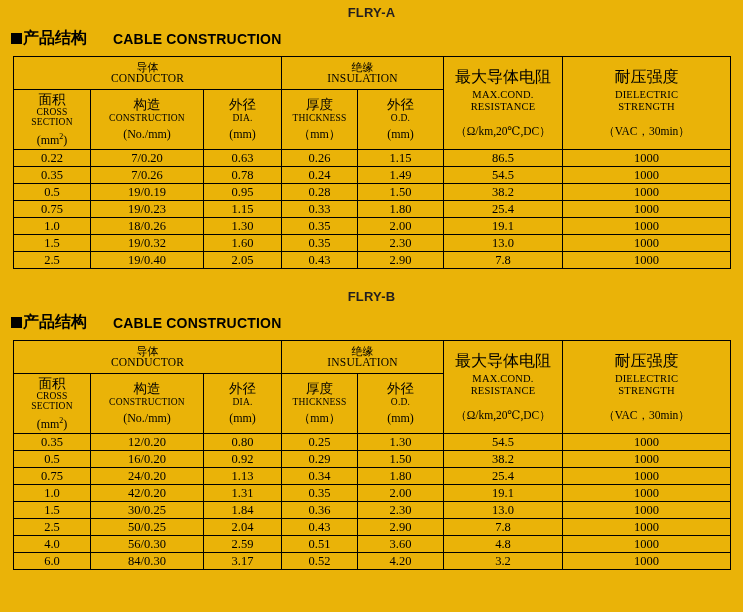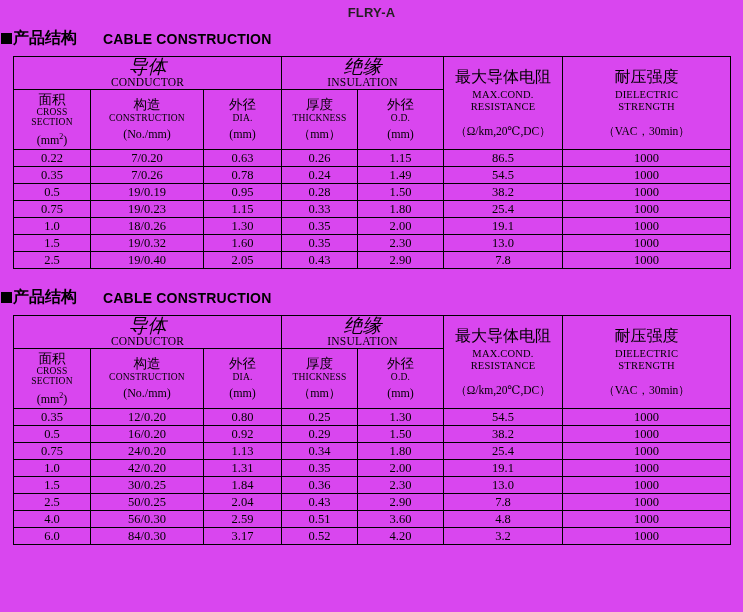--- a/index.html
+++ b/index.html
@@ -11,41 +11,41 @@
     width: 743px;
     height: 612px;
     font-family: "Liberation Serif", "DejaVu Serif", serif;
     color: #000000;
     overflow: hidden;
   }
   .page {
     position: relative;
     width: 743px;
     height: 612px;
-    background: #d946ef;
+    background: #eab308;
   }
 
   
   .section { width: 743px; }
 
   .series-title {
     text-align: center;
     font-family: "Liberation Sans", "DejaVu Sans", sans-serif;
     font-weight: bold;
     font-size: 13px;
     letter-spacing: 0.2px;
     color: #231f20;
     padding-top: 5px;
     padding-bottom: 5px;
   }
 
   .section-heading {
     display: flex;
     align-items: center;
-    padding-left: 1px;
+    padding-left: 11px;
     padding-top: 3px;
     padding-bottom: 7px;
     font-family: "Liberation Sans", "DejaVu Sans", sans-serif;
     font-weight: bold;
     color: #000000;
   }
   .bullet-square {
     display: inline-block;
     width: 11px;
     height: 11px;
@@ -85,24 +85,23 @@
   }
   
   table.spec { outline: none; }
 
   .grp-cell {
     height: 32px;
     line-height: 1.02;
     padding: 3px 0 2px 0;
   }
   .grp-cn {
-    font-size: 19px;
+    font-size: 11px;
     font-family: "Liberation Serif", "DejaVu Serif", serif;
     display: block;
-    font-style: italic;
   }
   .grp-en {
     font-size: 11.5px;
     display: block;
     letter-spacing: 0.2px;
   }
 
   .sub-cell {
     height: 59px;
     line-height: 1.12;
@@ -299,20 +298,21 @@
             </tr>
           </tbody>
       </table>
     </div>
   </div>
 
   <div class="spacer-a"></div>
 
   <div class="section">
 
+    <div class="series-title">FLRY-B</div>
 
     <div class="section-heading">
       <span class="bullet-square"></span>
       <span class="heading-cn">产品结构</span>
       <span class="heading-en">CABLE CONSTRUCTION</span>
     </div>
 
     <div class="tbl-wrap">
       <table class="spec">
         <colgroup>

